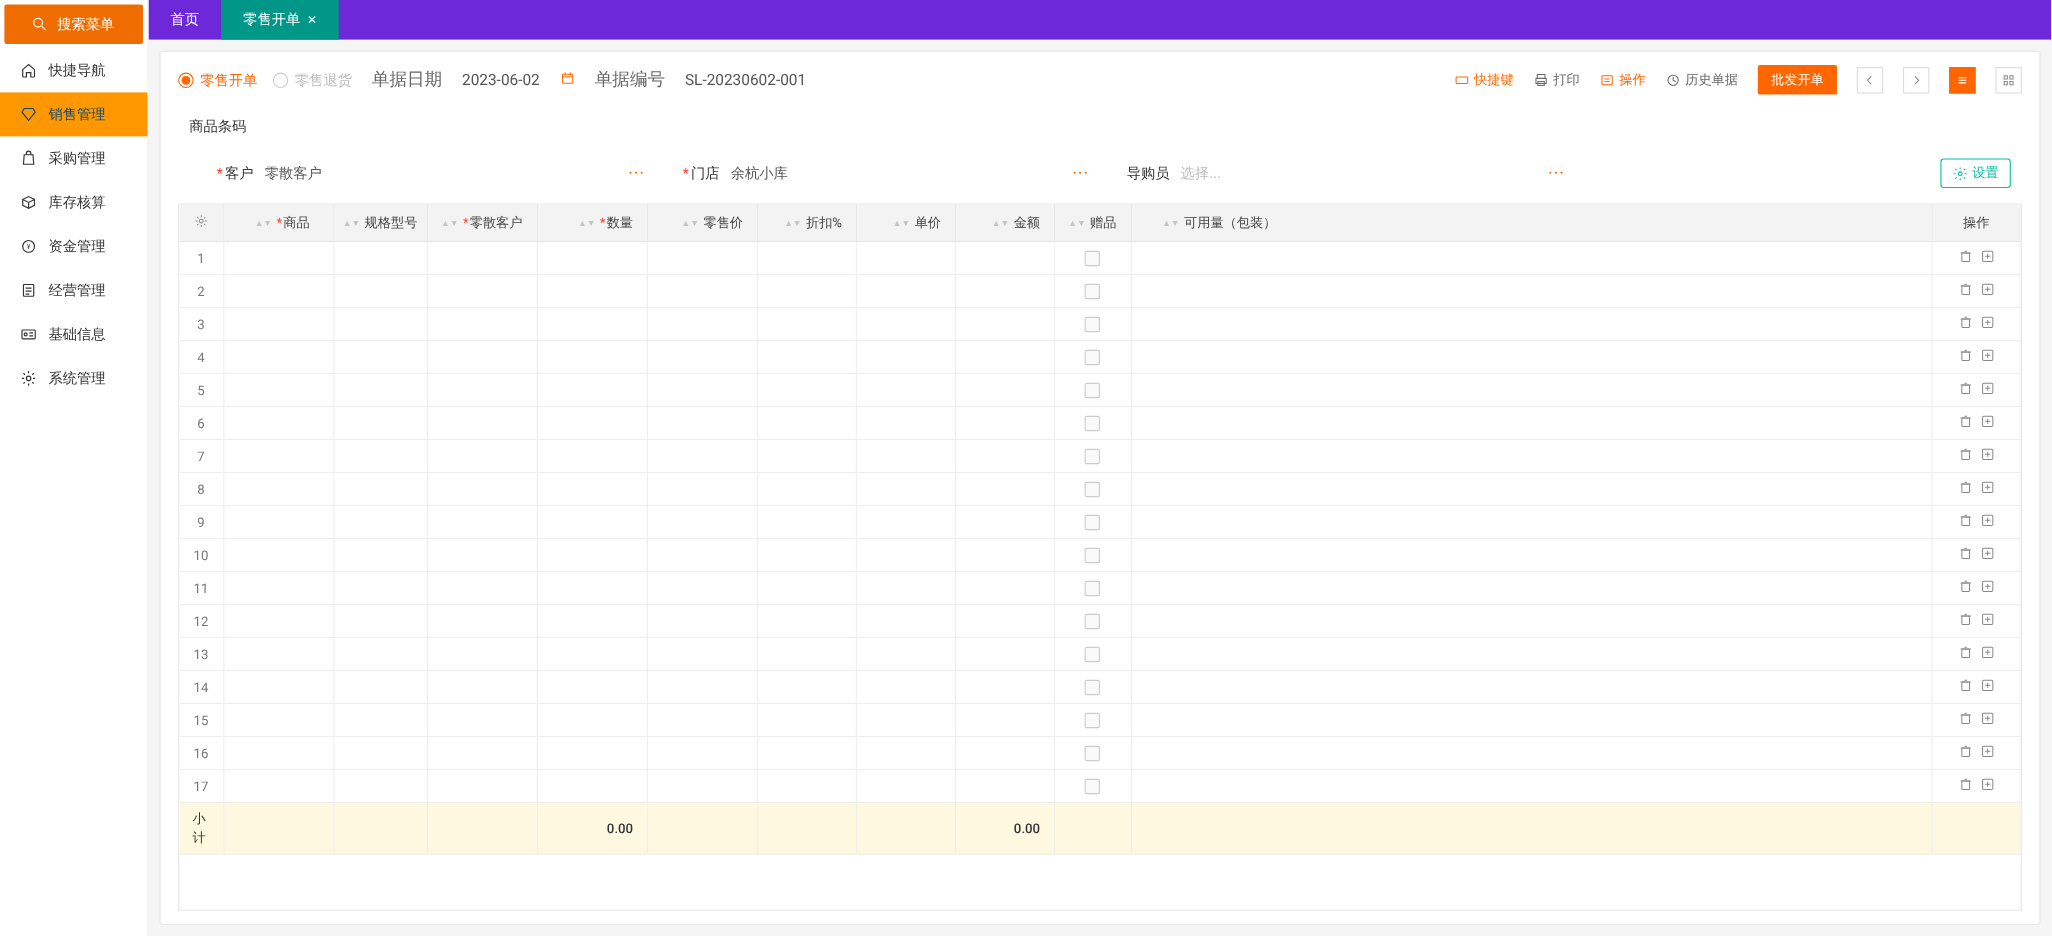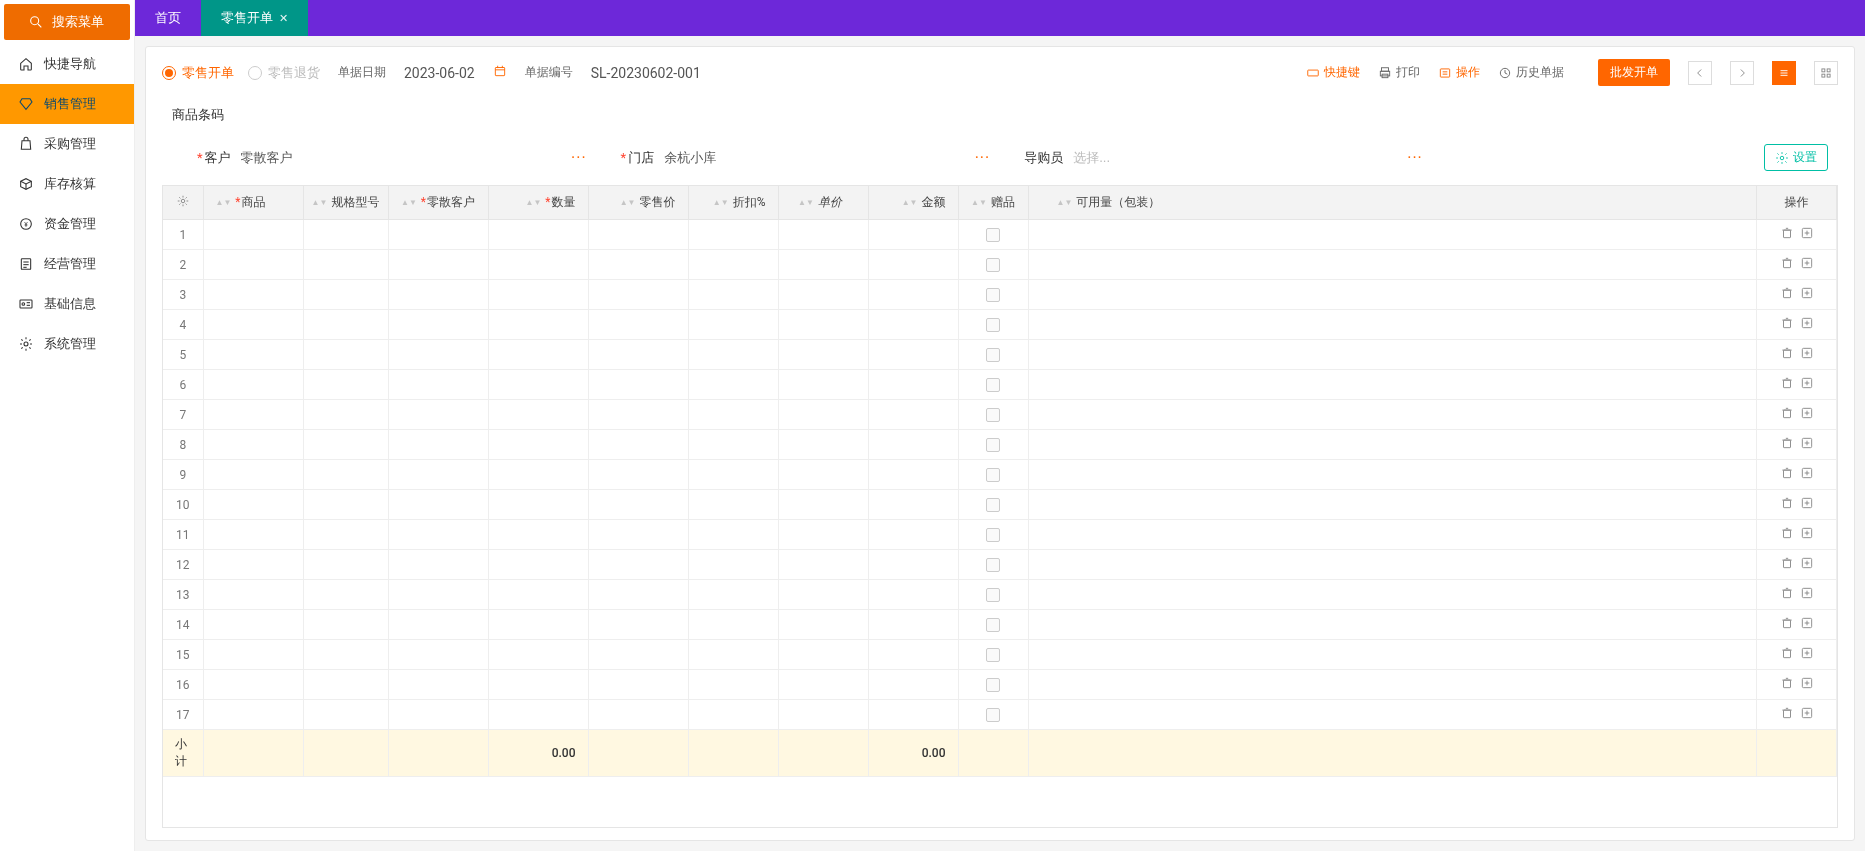--- a/index.html
+++ b/index.html
@@ -80,33 +80,33 @@
   }
   .radio-dot {
     width: 14px; height: 14px; border-radius: 50%;
     border: 1px solid #ccc; display: inline-flex; align-items: center; justify-content: center;
   }
   .radio.checked .radio-dot { border-color: #ff6600; }
   .radio.checked .radio-dot::after {
     content: ""; width: 8px; height: 8px; border-radius: 50%; background: #ff6600;
   }
   .radio.checked { color: #ff6600; }
-  .meta-label { color: #666; font-size: 12px; }
+  .meta-label { color: #666; font-size: 16px; }
   .meta-value { color: #555; font-size: 14px; }
   .cal-icon { color: #ff6600; }
   .toprow .spacer { flex: 1; }
 
   .action-link {
     display: flex; align-items: center; gap: 4px;
     color: #666; cursor: pointer; font-size: 12px;
   }
   .action-link.orange { color: #ff6600; }
   .primary-btn {
     background: #ff6600; color: #fff; padding: 5px 12px;
-    border-radius: 2px; cursor: pointer; font-size: 12px; margin-left: 16px;
+    border-radius: 2px; cursor: pointer; font-size: 12px;
   }
   .sq-btn {
     width: 24px; height: 24px; border: 1px solid #ddd; background: #fff;
     display: flex; align-items: center; justify-content: center; cursor: pointer;
     color: #888; font-size: 12px;
   }
   .sq-btn.teal { background: #ff6600; border-color: #ff6600; color: #fff; }
 
   
   .barcode-row { display: flex; align-items: center; gap: 20px; padding: 10px 0 16px 10px; }
@@ -161,27 +161,27 @@
   tbody td.rownum { color: #777; }
   .chk {
     width: 14px; height: 14px; border: 1px solid #ccc; border-radius: 2px; display: inline-block; vertical-align: middle;
     background: #fafafa;
   }
   .row-action { color: #888; cursor: pointer; padding: 0 3px; display: inline-block; }
 
   .subtotal-row td { background: #fff8e1; font-weight: 500; color: #333; }
 
   th.col-gear   { width: 40px; }
-  th.col-prod   { width: 100px; text-align: left; padding-left: 12px; }
+  th.col-prod   { width: 100px; text-align: left; padding-left: 28px; }
   th.col-spec   { width: 85px; }
   th.col-unit   { width: 100px; }
   th.col-qty    { width: 100px; text-align: right; padding-right: 12px; }
   th.col-retail { width: 100px; text-align: right; padding-right: 12px; }
   th.col-disc   { width: 90px; text-align: right; padding-right: 12px; }
-  th.col-price  { width: 90px; text-align: center; padding-right: 12px; font-style: italic; }
+  th.col-price  { width: 90px; text-align: right; padding-right: 12px; }
   th.col-amount { width: 90px; text-align: right; padding-right: 12px; }
   th.col-gift   { width: 70px; }
   th.col-avail  { text-align: left; padding-left: 28px; }
   th.col-ops    { width: 80px; }
 
   td.num-r { text-align: right; padding-right: 12px; }
 
   svg { width: 14px; height: 14px; stroke: currentColor; fill: none; stroke-width: 1.6; }
   .sidebar svg { width: 16px; height: 16px; }
 </style>

